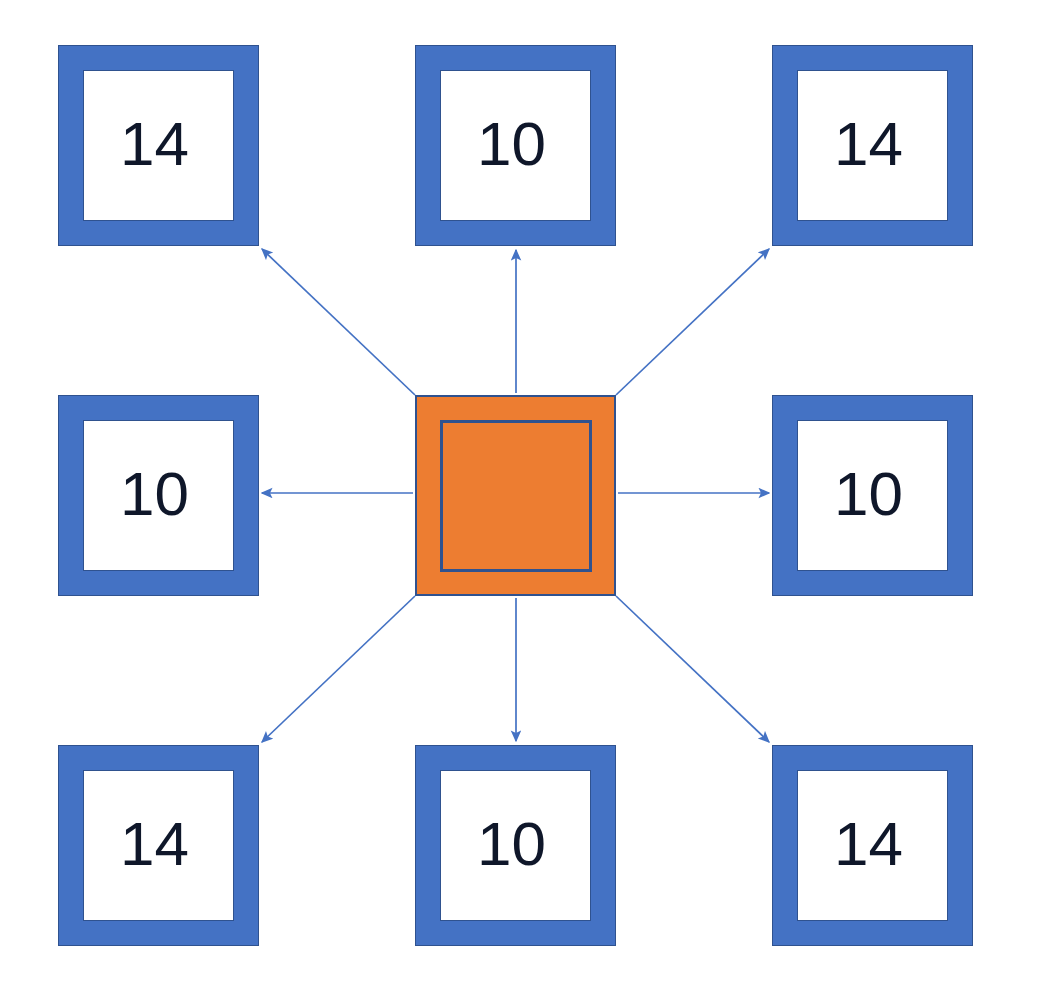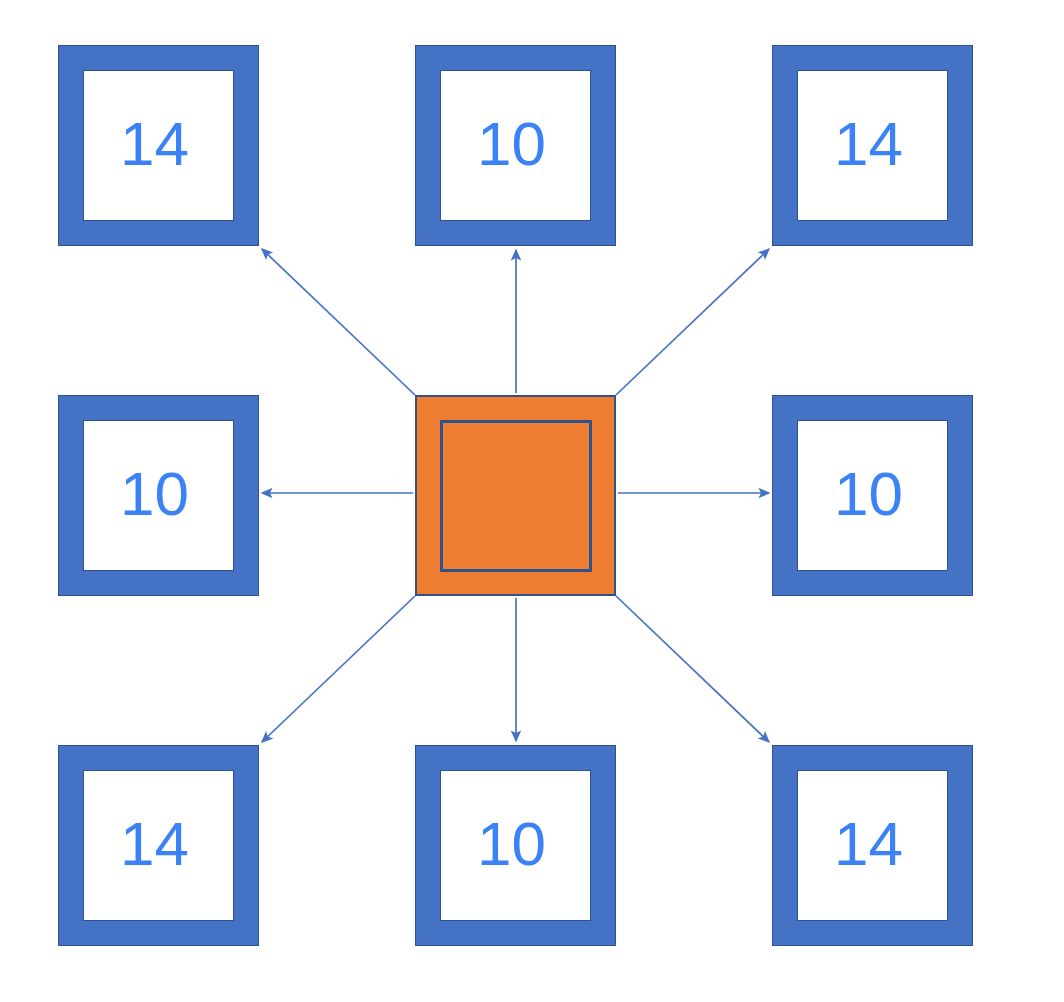--- a/index.html
+++ b/index.html
@@ -45,21 +45,21 @@
     background: #FFFFFF;
     border: 1.4px solid #2F528F;
     display: flex;
     align-items: center;
     justify-content: center;
   }
   .node-label {
     font-family: "Liberation Sans", sans-serif;
     font-size: 62px;
     line-height: 1;
-    color: #3b82f6;
+    color: #0f172a;
     letter-spacing: 0px;
     position: relative;
     top: -2px;
     left: -4px;
     user-select: none;
   }
   
   .node-orange {
     background: #ED7D31;
     border: 2px solid #2F528F;

